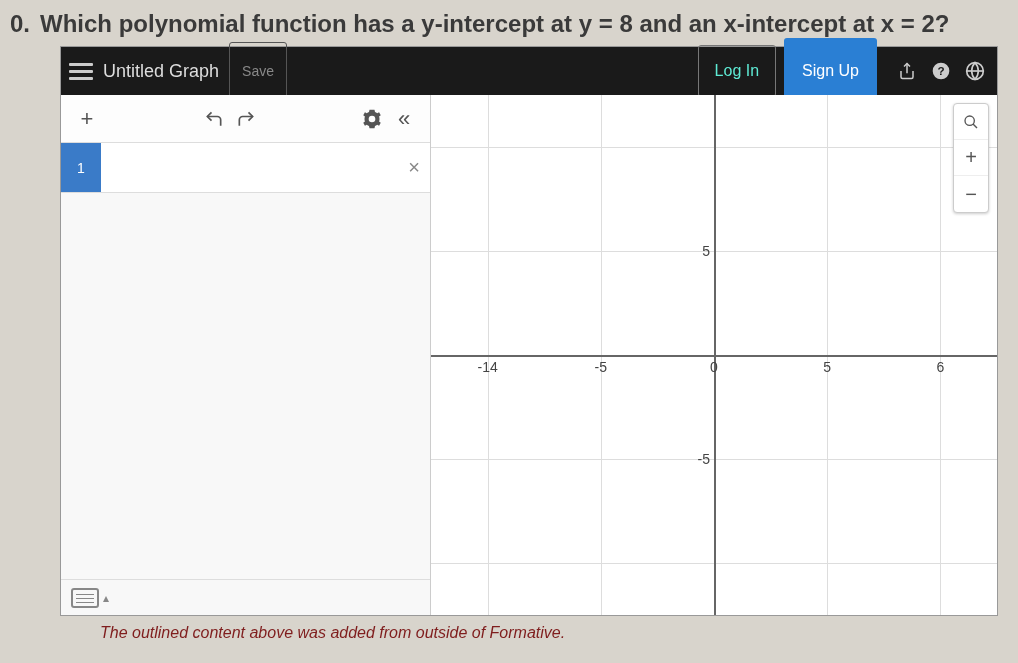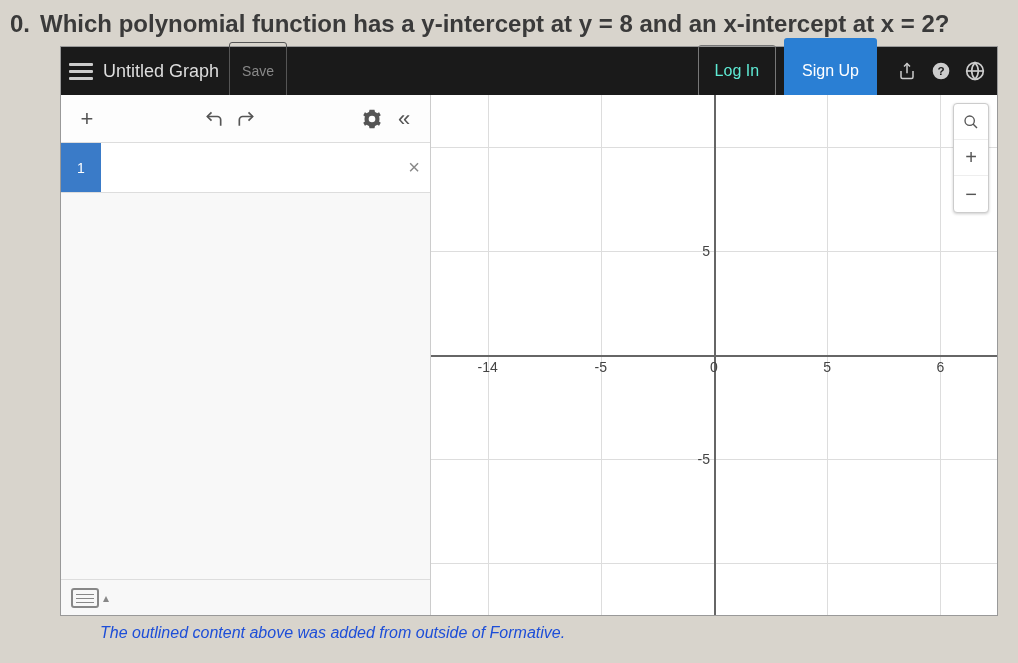--- a/index.html
+++ b/index.html
@@ -222,21 +222,21 @@
       color: #555;
       cursor: pointer;
       border-bottom: 1px solid #eee;
     }
     .zoom-btn:last-child { border-bottom: none; }
     .caption {
       margin-left: 100px;
       margin-top: 8px;
       font-size: 16px;
       font-style: italic;
-      color: #1d4ed8;
+      color: #7f1d1d;
     }
   </style>
 </head>
 <body>
 
 <div class="question-area">
   <div class="question-number">0.</div>
   <div class="question-text">Which polynomial function has a y-intercept at y = 8 and an x-intercept at x = 2?</div>
 </div>
 

